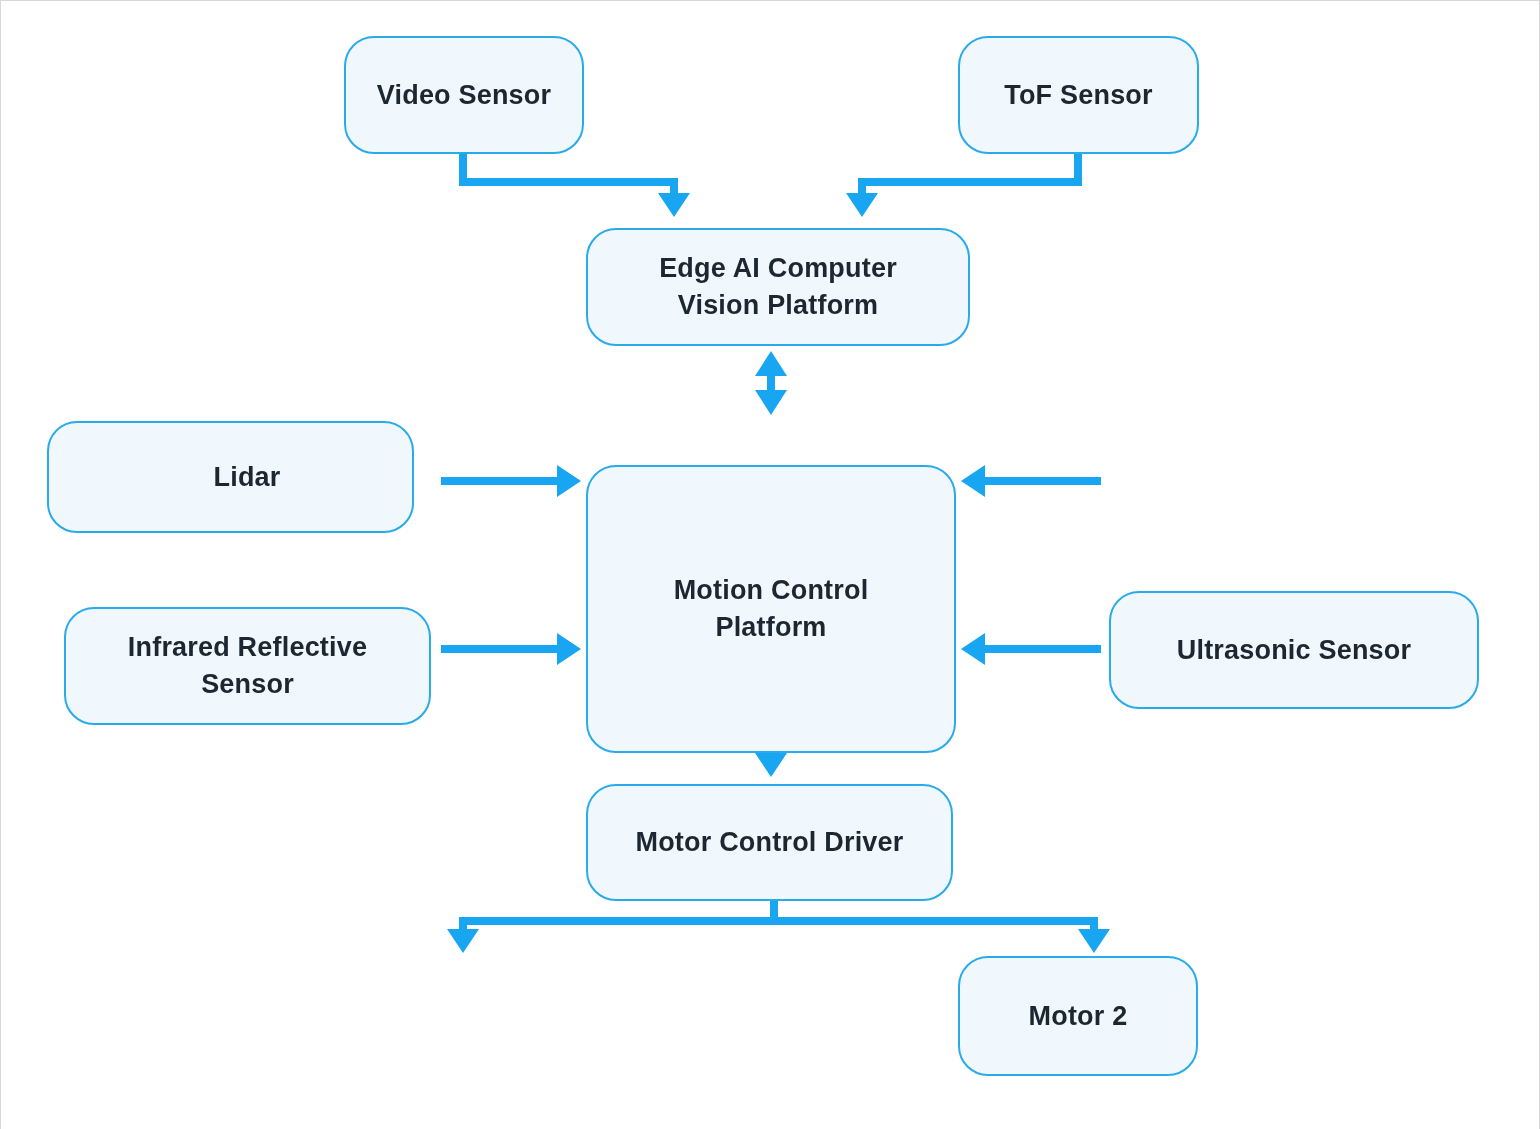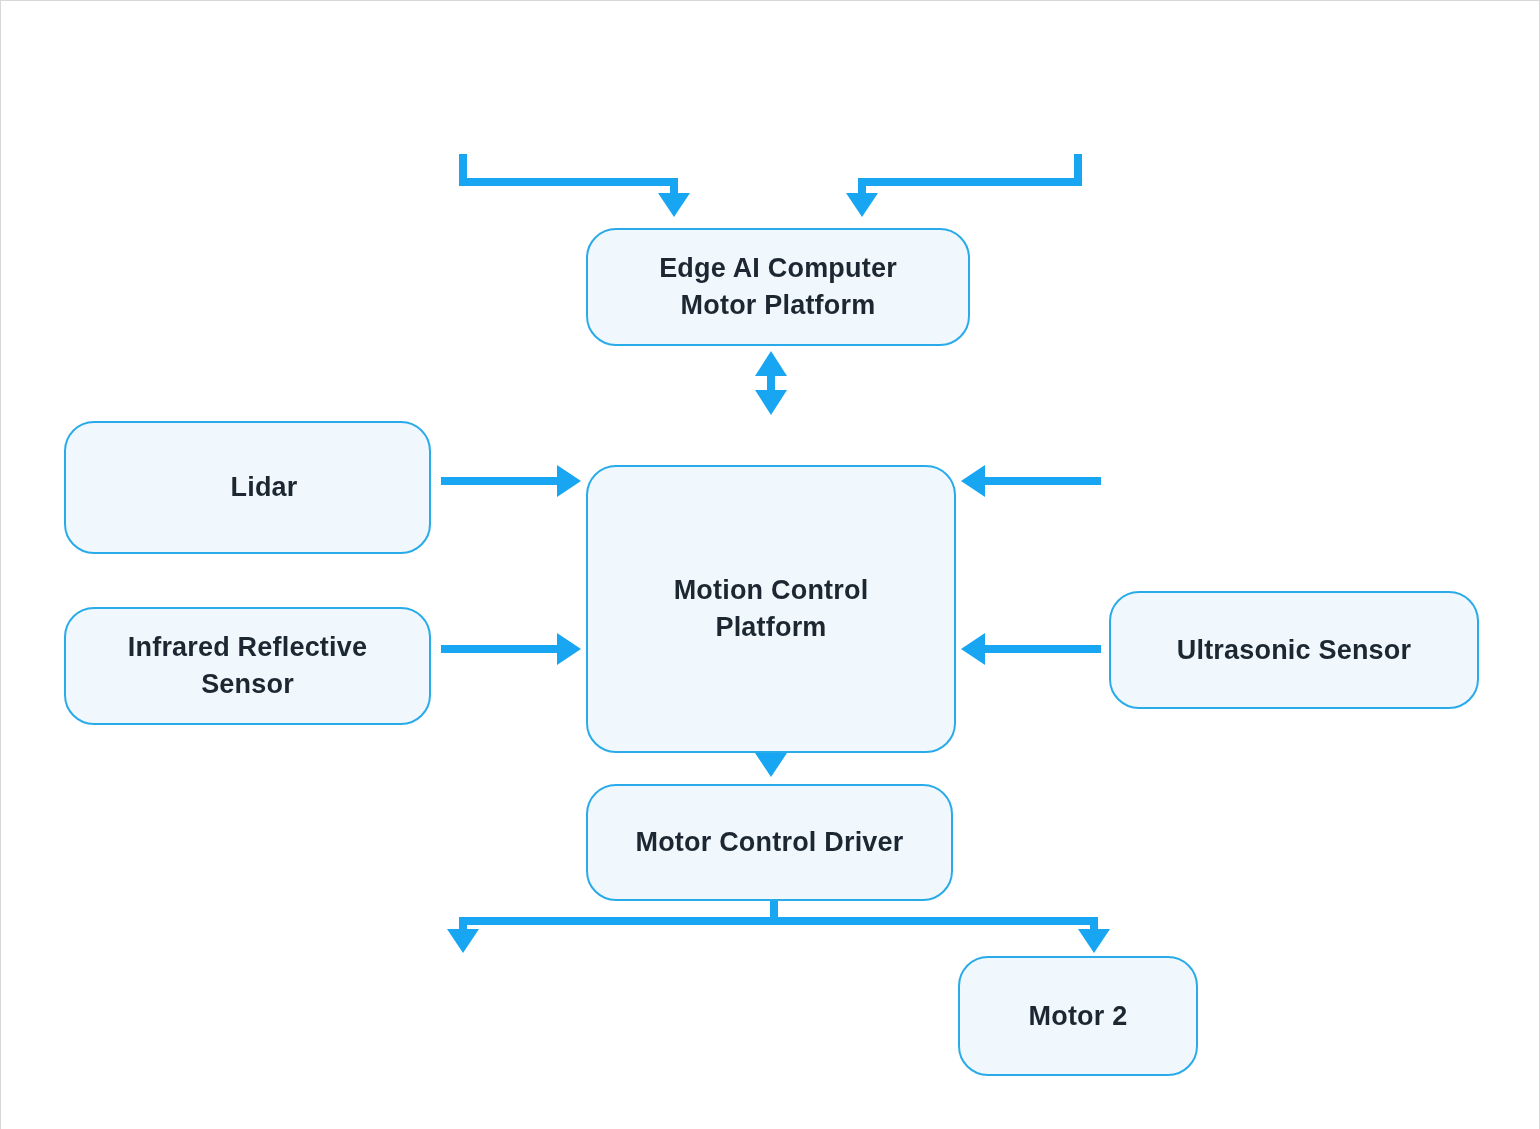--- a/index.html
+++ b/index.html
@@ -36,21 +36,21 @@
     text-align:center;
     color:var(--text);
     font-weight:bold;
     font-size:27px;
     line-height:37px;
     letter-spacing:0.2px;
   }
   .n-video     {left:343px;  top:35px;  width:240px; height:118px;}
   .n-tof       {left:957px;  top:35px;  width:241px; height:118px;}
   .n-edgeai    {left:585px;  top:227px; width:384px; height:118px;}
-  .n-lidar     {left:63px;   top:420px; width:367px; height:133px;padding-left:33px;}
+  .n-lidar     {left:46px;   top:420px; width:367px; height:112px;padding-left:33px;}
   .n-infrared  {left:63px;   top:606px; width:367px; height:118px;}
   .n-motion    {left:585px;  top:420px; width:370px; height:288px;margin-top:44px;}
   .n-touch     {left:1108px; top:420px; width:370px; height:118px;}
   .n-ultra     {left:1108px; top:590px; width:370px; height:118px;justify-content:center;}
   .n-mcd       {left:585px;  top:783px; width:367px; height:117px;}
   .n-motor1    {left:342px;  top:955px; width:243px; height:120px;}
   .n-motor2    {left:957px;  top:955px; width:240px; height:120px;}
   .lbl{display:block;}
 </style>
 </head>
@@ -102,25 +102,31 @@
     </g>
 
     <g>
       <path class="arrow-line" d="M773 900 V920"></path>
       <path class="arrow-line" d="M462 930 V920 H1093 V930"></path>
       <polygon class="arrow-head" points="462,952 446,928 478,928"></polygon>
       <polygon class="arrow-head" points="1093,952 1077,928 1109,928"></polygon>
     </g>
   </svg>
 
+  <div class="node n-video">
+    <span class="lbl">Video Sensor</span>
+  </div>
 
+  <div class="node n-tof">
+    <span class="lbl">ToF Sensor</span>
+  </div>
 
   <div class="node n-edgeai">
     <span class="lbl">Edge AI Computer</span>
-    <span class="lbl">Motor Platform</span>
+    <span class="lbl">Vision Platform</span>
   </div>
 
   <div class="node n-lidar">
     <span class="lbl">Lidar</span>
   </div>
 
   <div class="node n-infrared">
     <span class="lbl">Infrared Reflective</span>
     <span class="lbl">Sensor</span>
   </div>

